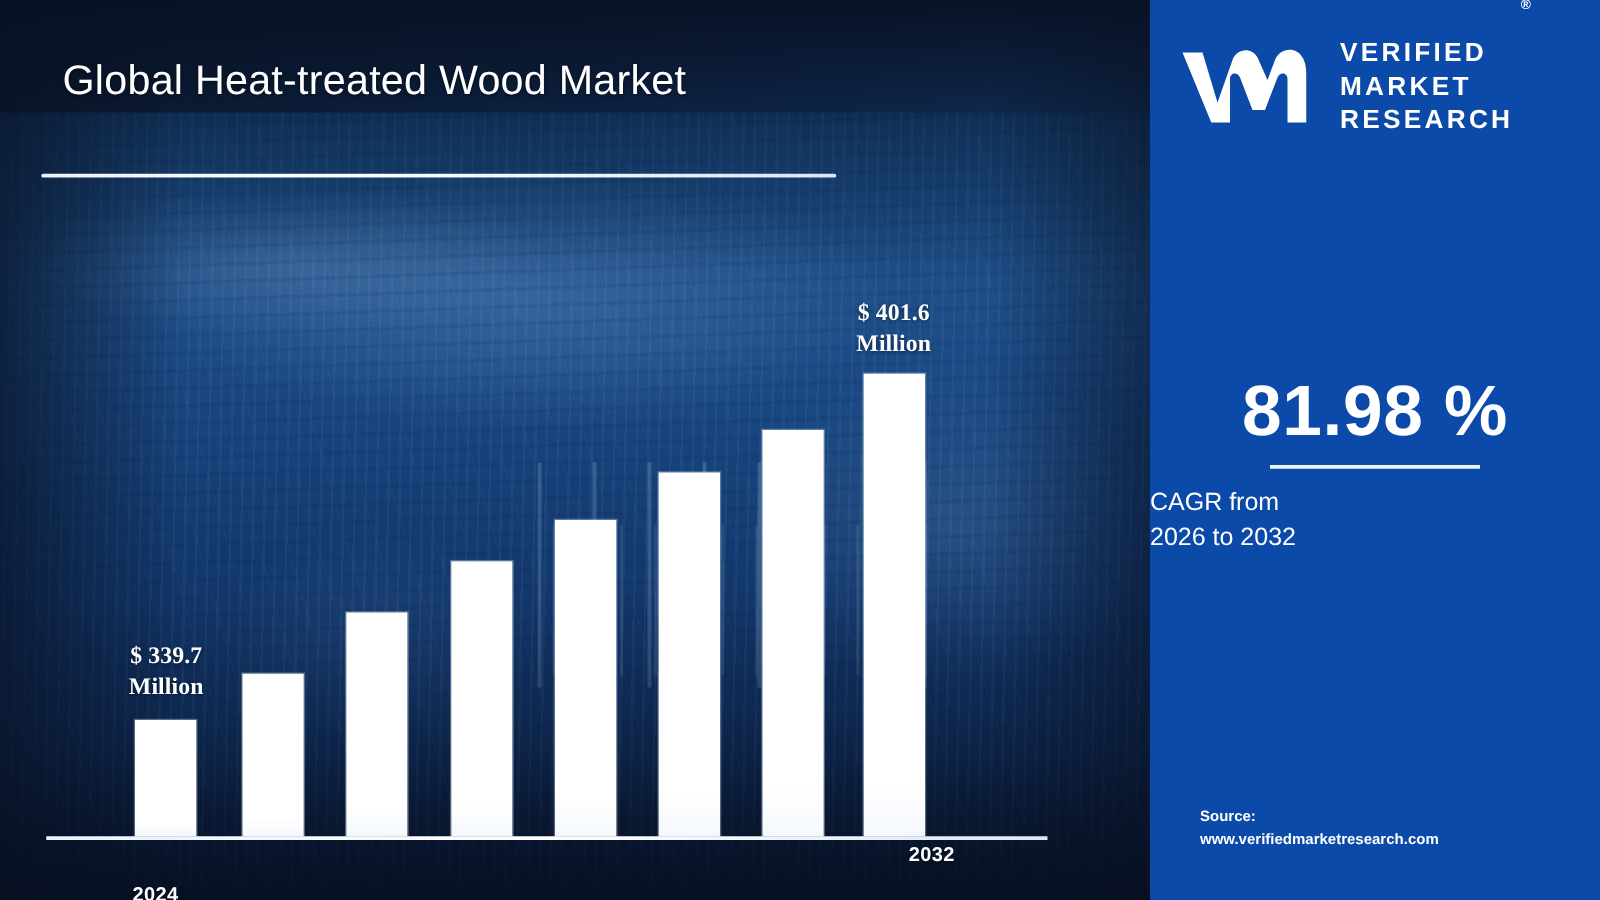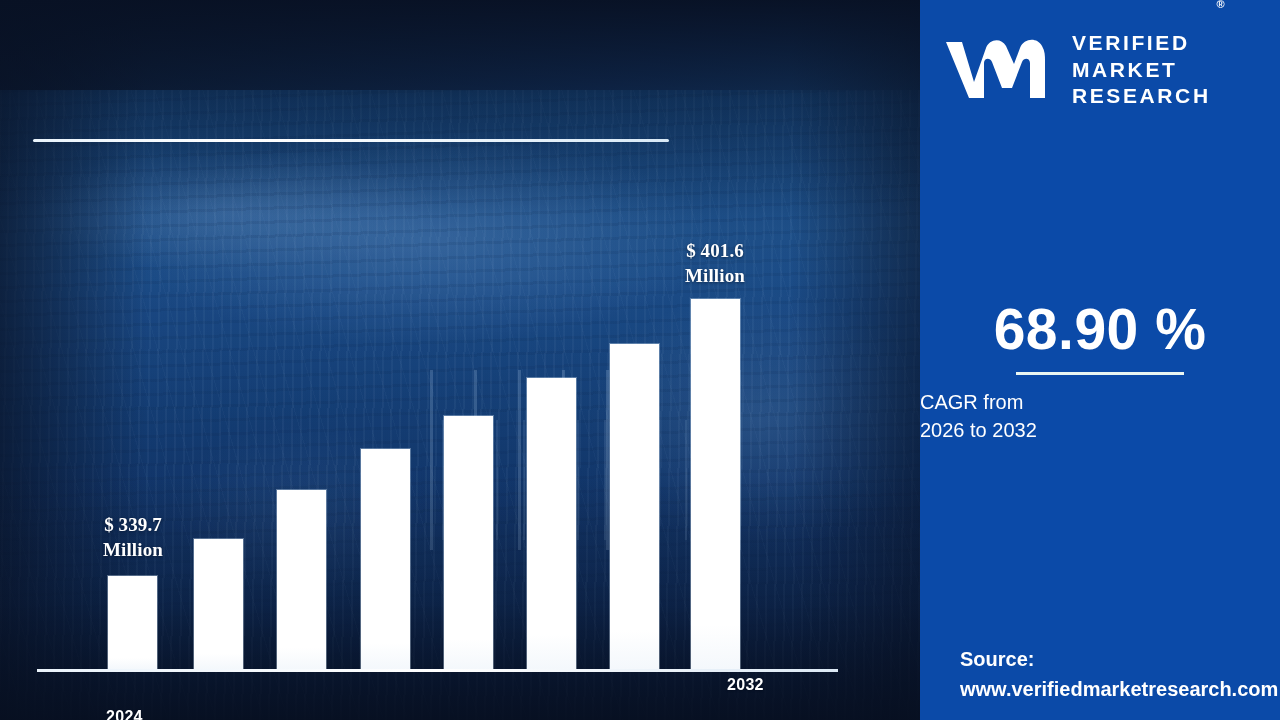--- a/index.html
+++ b/index.html
@@ -124,37 +124,38 @@
     background:#eaf6f2;
   }
   .cagr-caption {
     position:absolute; left:0; top:388px; width:360px; text-align:left;
     color:#ffffff; font-size:20px; font-weight:400; line-height:1.42;
     white-space:pre-line;
   }
 
   .source-block {
     position:absolute; left:40px; top:644px; width:316px;
-    color:#ffffff; font-size:20px; font-weight:600; line-height:1.5;
+    color:#ffffff; font-size:12px; font-weight:600; line-height:1.5;
   }
   .source-url { font-weight:700; }
 </style>
 </head>
 <body>
 
 <div class="canvas">
 
   <div class="left-panel">
     <div class="left-base"></div>
     <div class="photo">
       <div class="photo-texture"></div>
       <div class="photo-struct"></div>
     </div>
     <div class="photo-vignette"></div>
 
+    <div class="title">Global Heat-treated Wood Market</div>
     <div class="title-rule"></div>
 
     <div class="chart">
 
       <div class="bar" style="left:108px;height:93px;"></div>
       <div class="bar" style="left:194px;height:130px;"></div>
       <div class="bar" style="left:277px;height:179px;"></div>
       <div class="bar" style="left:361px;height:220px;"></div>
       <div class="bar" style="left:444px;height:253px;"></div>
       <div class="bar" style="left:527px;height:291px;"></div>
@@ -185,21 +186,21 @@
         <path d="M6 8 H22 L34 48 L46 14 C49 5 61 3 66 12 L74 30 L80 14 C84 4 97 3 102 12 C105 17 105 22 105 27 V64 H90 V29 C90 24 84 23 82 28 L72 54 H62 L52 28 C50 23 44 24 44 29 V64 H29 L6 8 Z" fill="#ffffff"></path>
       </svg>
       <div class="logo-text">
         <span>VERIFIED
 MARKET
 RESEARCH</span>
         <span class="reg-mark">®</span>
       </div>
     </div>
 
-    <div class="cagr-value">68.90 %</div>
+    <div class="cagr-value">81.98 %</div>
     <div class="cagr-rule"></div>
     <div class="cagr-caption">CAGR from
 2026 to 2032</div>
 
     <div class="source-block">
       <div>Source:</div>
       <div class="source-url">www.verifiedmarketresearch.com</div>
     </div>
   </div>
 </div>

